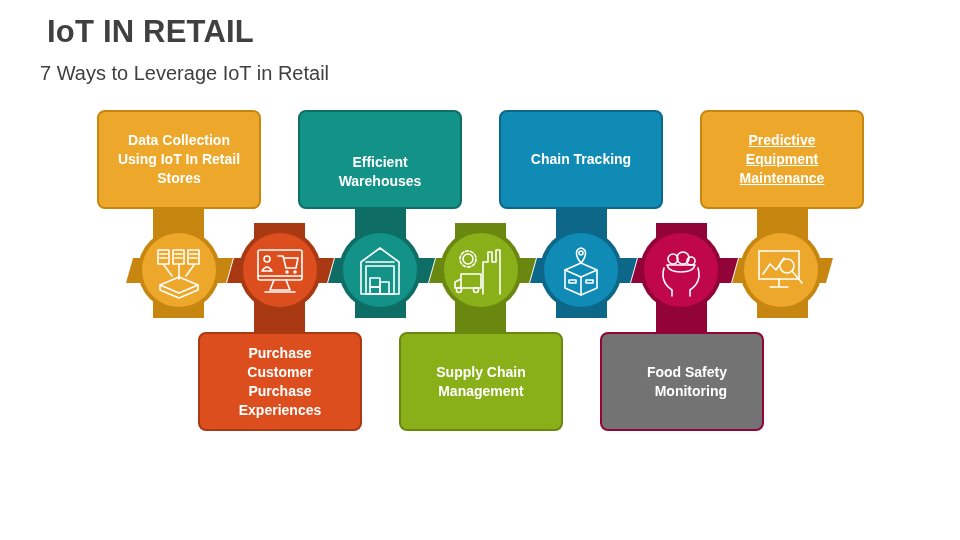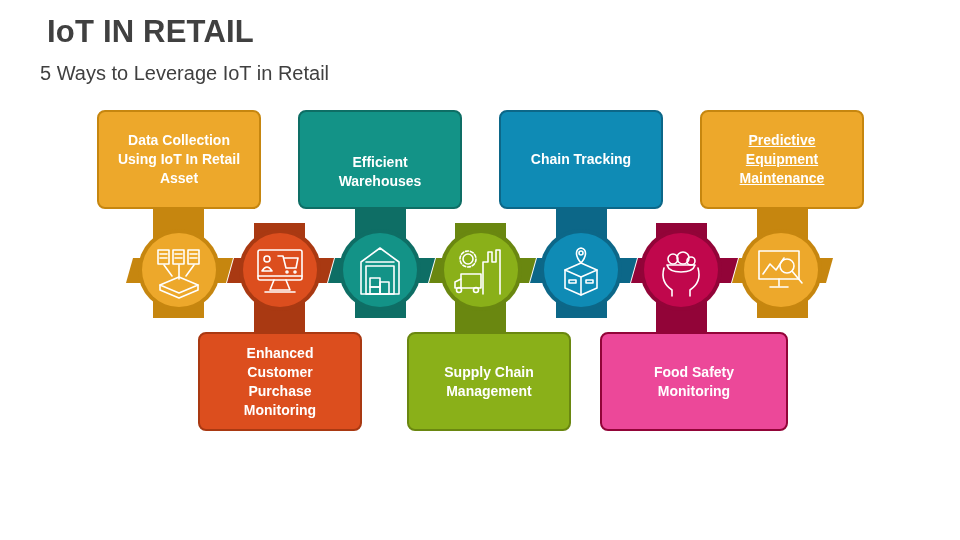--- a/index.html
+++ b/index.html
@@ -6,21 +6,21 @@
   body{width:960px;height:540px;position:relative;overflow:hidden;font-family:"Liberation Sans","DejaVu Sans",sans-serif;}
   .title{position:absolute;left:40px;top:14px;font-size:31px;font-weight:bold;color:#404040;letter-spacing:0.2px;margin-left:7px;}
   .subtitle{position:absolute;left:40px;top:62px;font-size:20px;color:#404040;}
   svg.diagram{position:absolute;left:0;top:0;}
   .box{position:absolute;width:160px;height:96px;border-radius:8px;border:2px solid;box-sizing:border-box;display:flex;align-items:center;justify-content:center;text-align:center;color:#fff;font-size:14px;line-height:19px;font-weight:bold;padding:0 10px;}
 </style>
 </head>
 <body>
 
 <div class="title">IoT IN RETAIL</div>
-<div class="subtitle">5 Ways to Leverage IoT in Retail</div>
+<div class="subtitle">7 Ways to Leverage IoT in Retail</div>
 
 <svg class="diagram" width="960" height="540" viewBox="0 0 960 540">
 
   <polygon points="133,258 233,258 226,283 126,283" fill="#C6860F"></polygon>
   <polygon points="234,258 334,258 327,283 227,283" fill="#A93912"></polygon>
   <polygon points="335,258 435,258 428,283 328,283" fill="#0E6E65"></polygon>
   <polygon points="436,258 536,258 529,283 429,283" fill="#6A8710"></polygon>
   <polygon points="537,258 637,258 630,283 530,283" fill="#0C6788"></polygon>
   <polygon points="638,258 738,258 731,283 631,283" fill="#920438"></polygon>
   <polygon points="739,258 833,258 826,283 732,283" fill="#C6860F"></polygon>
@@ -136,33 +136,33 @@
       <line x1="779" y1="279" x2="779" y2="286"></line>
         <line x1="770" y1="287" x2="788" y2="287"></line>
       <path d="M763 274 L770 264 L776 270 L784 258"></path>
       <circle cx="787" cy="266" r="7"></circle>
         <line x1="792" y1="271" x2="802" y2="283"></line>
     </g>
   </g>
 </svg>
 
 <div class="box" style="left:97px;top:110px;width:164px;height:99px;background:#EDA82B;border-color:#C6860F;">
-  <span>Data Collection Using IoT In Retail Asset</span>
+  <span>Data Collection Using IoT In Retail Stores</span>
 </div>
 <div class="box" style="left:298px;top:110px;width:164px;height:99px;background:#139387;border-color:#0E6E65;">
   <span style="display:block;width:90px;margin-top:24px;">Efficient Warehouses</span>
 </div>
 <div class="box" style="left:499px;top:110px;width:164px;height:99px;background:#0F8BB5;border-color:#0C6788;">
   <span>Chain Tracking</span>
 </div>
 <div class="box" style="left:700px;top:110px;width:164px;height:99px;background:#EDA82B;border-color:#C6860F;text-decoration:underline;">
   <span style="display:block;width:90px;">Predictive Equipment Maintenance</span>
 </div>
 
 <div class="box" style="left:198px;top:332px;width:164px;height:99px;background:#DC4E1E;border-color:#A93912;">
-  <span style="display:block;width:130px;">Enhanced Customer Purchase Monitoring</span>
+  <span style="display:block;width:130px;">Purchase Customer Purchase Experiences</span>
 </div>
-<div class="box" style="left:399px;top:332px;width:164px;height:99px;background:#8AB019;border-color:#6A8710;margin-left:8px;">
+<div class="box" style="left:399px;top:332px;width:164px;height:99px;background:#8AB019;border-color:#6A8710;">
   <span style="display:block;width:100px;">Supply Chain Management</span>
 </div>
-<div class="box" style="left:600px;top:332px;width:188px;height:99px;background:#ec4899;border-color:#920438;">
+<div class="box" style="left:600px;top:332px;width:164px;height:99px;background:#737373;border-color:#920438;text-align:right;">
   <span style="display:block;width:90px;">Food Safety Monitoring</span>
 </div>
 
 </body></html>

